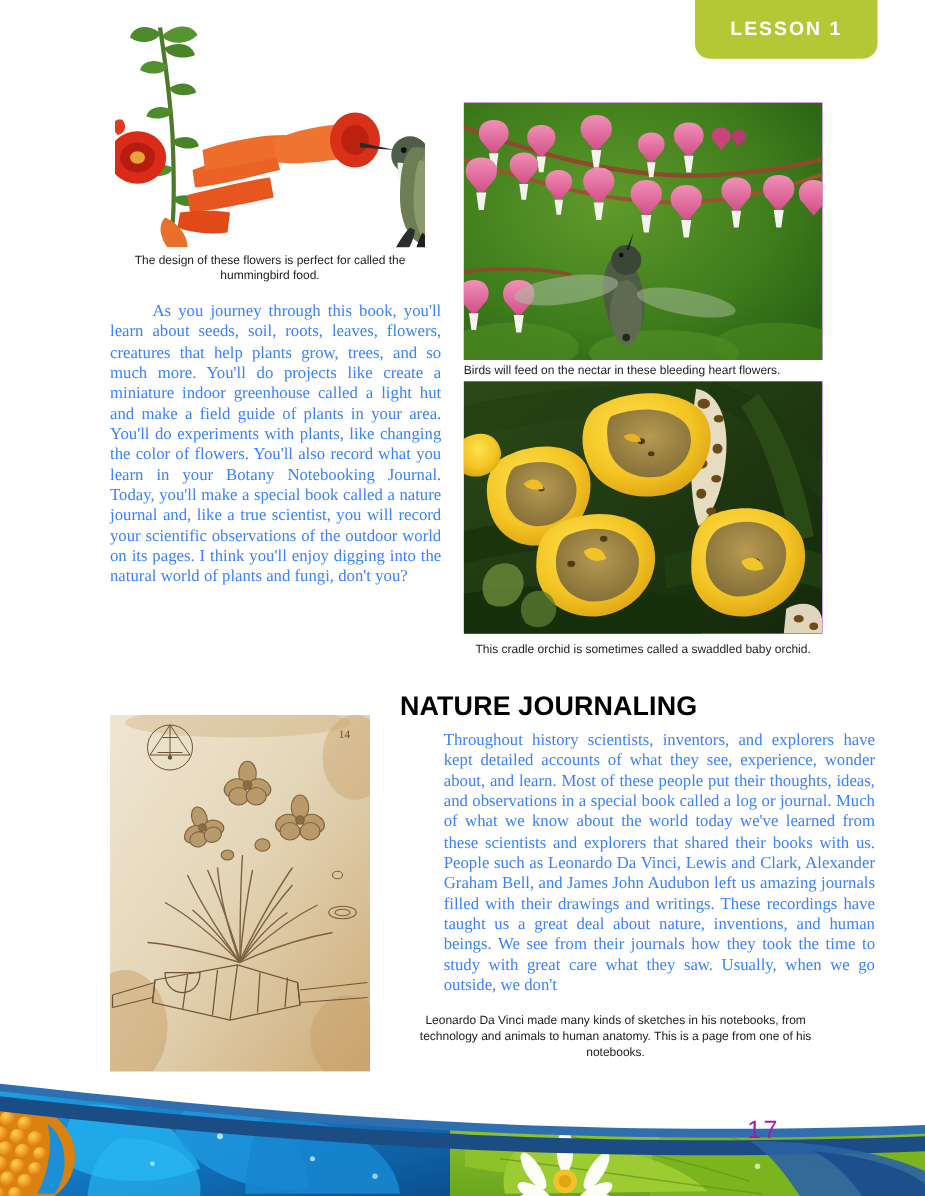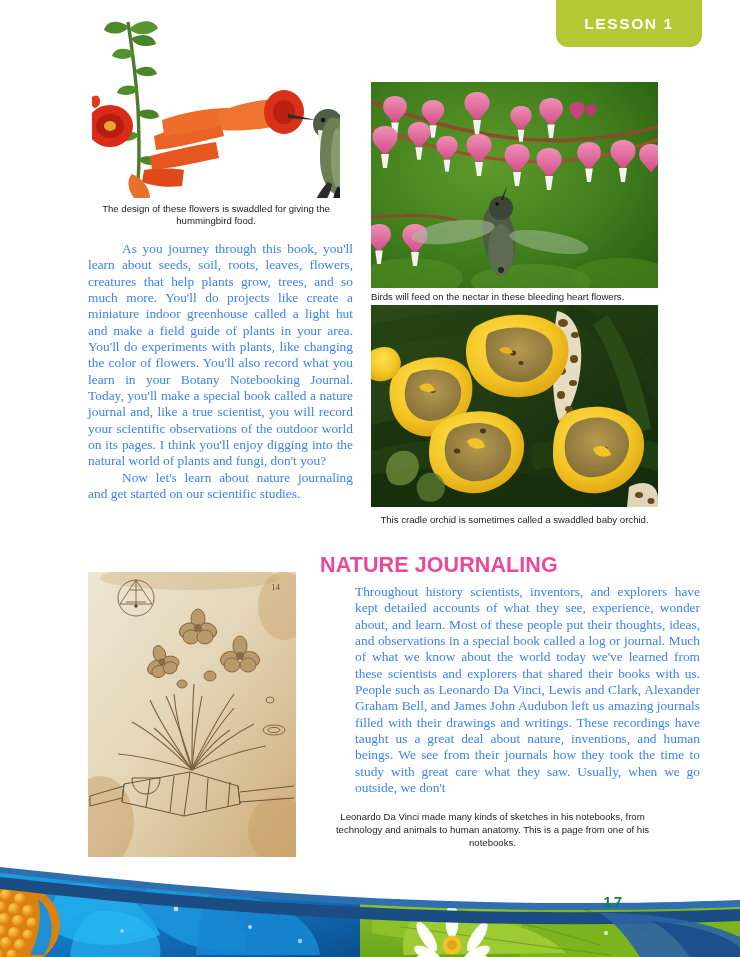--- a/index.html
+++ b/index.html
@@ -114,42 +114,42 @@
   #intro-col p + p { text-indent: 34px; }
 
   
   #section-heading {
     position: absolute;
     left: 320px; top: 553px;
     font-family: "Liberation Sans", sans-serif;
     font-weight: bold;
     font-size: 21.5px;
     letter-spacing: 0.1px;
-    color: #ec4899;
+    color: #000000;
   }
   #journal-col {
     left: 320px; top: 584px; width: 345px; margin-left: 35px;
   }
 
   
   #bottom-band {
     position: absolute;
     left: 0; top: 855px; width: 740px; height: 102px;
     overflow: hidden;
   }
 
   
   #page-number {
     position: absolute;
     right: 28px; top: 893px;
     font-family: "Liberation Sans", sans-serif;
-    font-weight: bold;
-    font-size: 15px;
+    font-weight: normal;
+    font-size: 20px;
     letter-spacing: 2px;
-    color: #15803d;
+    color: #a21caf;
   }
 </style>
 </head>
 <body>
 
 <div id="page">
 
   <div class="lesson-badge">
     <span class="lesson-badge-text">LESSON 1</span>
   </div>
@@ -202,21 +202,21 @@
 
         <path d="M246 118 C264 96 296 84 316 86 C300 100 272 122 252 132 Z" fill="#7e8b6a"></path>
         <path d="M250 124 C272 108 300 96 314 94 C298 108 272 126 254 134 Z" fill="#9aa585"></path>
 
         <path d="M240 176 C238 190 230 200 218 204 C224 190 230 180 236 174 Z" fill="#2c2c2c"></path>
         <path d="M248 180 C250 192 246 202 238 208 C240 194 242 184 246 178 Z" fill="#1f1f1f"></path>
       </g>
     </svg>
   </div>
 
-  <div class="caption" id="caption-hummingbird">The design of these flowers is swaddled for giving the hummingbird food.</div>
+  <div class="caption" id="caption-hummingbird">The design of these flowers is perfect for called the hummingbird food.</div>
 
   <div class="photo" id="bleeding-hearts-photo">
     <svg width="287" height="206" viewBox="0 0 287 206">
       <defs>
         <radialGradient id="bgGreen" cx="40%" cy="40%" r="85%">
           <stop offset="0%" stop-color="#5f9a2a"></stop>
           <stop offset="55%" stop-color="#3f7d1c"></stop>
           <stop offset="100%" stop-color="#22570f"></stop>
         </radialGradient>
         <linearGradient id="heartPink" x1="0" y1="0" x2="0" y2="1">
@@ -400,21 +400,20 @@
       <path d="M258 182 C272 174 287 178 287 194 L287 202 L256 202 Z" fill="#e0d6bb"></path>
       <ellipse cx="268" cy="190" rx="4" ry="3" fill="#6a4a18"></ellipse>
       <ellipse cx="280" cy="196" rx="3.5" ry="3" fill="#6a4a18"></ellipse>
     </svg>
   </div>
 
   <div class="caption" id="caption-orchid">This cradle orchid is sometimes called a swaddled baby orchid.</div>
 
   <div class="bodytext" id="intro-col">
     <p>As you journey through this book, you'll learn about seeds, soil, roots, leaves, flowers, creatures that help plants grow, trees, and so much more. You'll do projects like create a miniature indoor greenhouse called a light hut and make a field guide of plants in your area. You'll do experiments with plants, like changing the color of flowers. You'll also record what you learn in your Botany Notebooking Journal. Today, you'll make a special book called a nature journal and, like a true scientist, you will record your scientific observations of the outdoor world on its pages. I think you'll enjoy digging into the natural world of plants and fungi, don't you?</p>
-    <p>Now let's learn about nature journaling and get started on our scientific studies.</p>
   </div>
 
   <div id="section-heading">NATURE JOURNALING</div>
 
   <div class="bodytext" id="journal-col">
     <p>Throughout history scientists, inventors, and explorers have kept detailed accounts of what they see, experience, wonder about, and learn. Most of these people put their thoughts, ideas, and observations in a special book called a log or journal. Much of what we know about the world today we've learned from these scientists and explorers that shared their books with us. People such as Leonardo Da Vinci, Lewis and Clark, Alexander Graham Bell, and James John Audubon left us amazing journals filled with their drawings and writings. These recordings have taught us a great deal about nature, inventions, and human beings. We see from their journals how they took the time to study with great care what they saw. Usually, when we go outside, we don't</p>
   </div>
 
   <div class="photo" id="davinci-photo">
     <svg width="208" height="285" viewBox="0 0 208 285">

